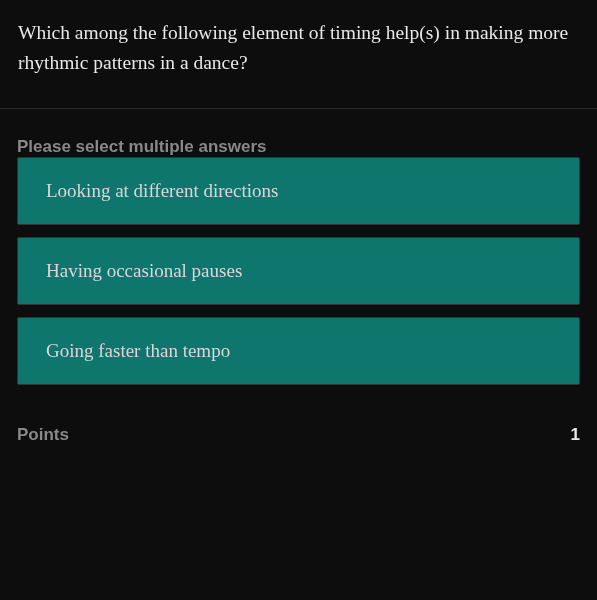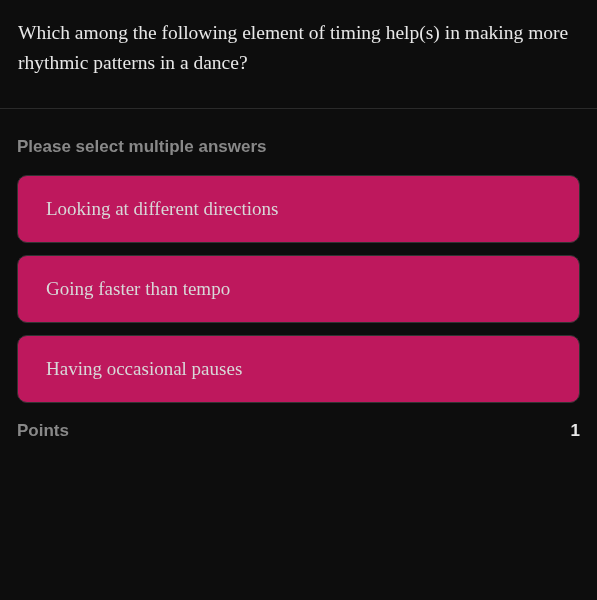--- a/index.html
+++ b/index.html
@@ -29,44 +29,44 @@
       width: 100%;
     }
     .content {
       padding: 28px 17px 0 17px;
     }
     .instruction {
       color: #888;
       font-family: -apple-system, BlinkMacSystemFont, 'Segoe UI', Arial, sans-serif;
       font-size: 17px;
       font-weight: 600;
-      margin-bottom: 18px;
+      margin-bottom: 0;
     }
     .options {
       display: flex;
       flex-direction: column;
       gap: 12px;
     }
     .option {
-      background: #be185d;
+      background: #0f766e;
       border: 1px solid #333;
-      border-radius: 10px;
+      border-radius: 2px;
       padding: 22px 28px;
       cursor: pointer;
     }
     .option-text {
       color: #d8d8d8;
       font-size: 19px;
       font-family: Georgia, 'Times New Roman', serif;
     }
     .points-row {
       display: flex;
       justify-content: space-between;
       align-items: center;
-      margin-top: 18px;
+      margin-top: 40px;
       font-family: -apple-system, BlinkMacSystemFont, 'Segoe UI', Arial, sans-serif;
     }
     .points-label {
       color: #888;
       font-size: 17px;
       font-weight: 600;
     }
     .points-value {
       color: #e8e8e8;
       font-size: 17px;
@@ -83,24 +83,24 @@
 <div class="divider"></div>
 
 <div class="content">
   <div class="instruction">Please select multiple answers</div>
 
   <div class="options">
     <div class="option">
       <span class="option-text">Looking at different directions</span>
     </div>
     <div class="option">
-      <span class="option-text">Going faster than tempo</span>
+      <span class="option-text">Having occasional pauses</span>
     </div>
     <div class="option">
-      <span class="option-text">Having occasional pauses</span>
+      <span class="option-text">Going faster than tempo</span>
     </div>
   </div>
 
   <div class="points-row">
     <span class="points-label">Points</span>
     <span class="points-value">1</span>
   </div>
 </div>
 
 </body></html>

